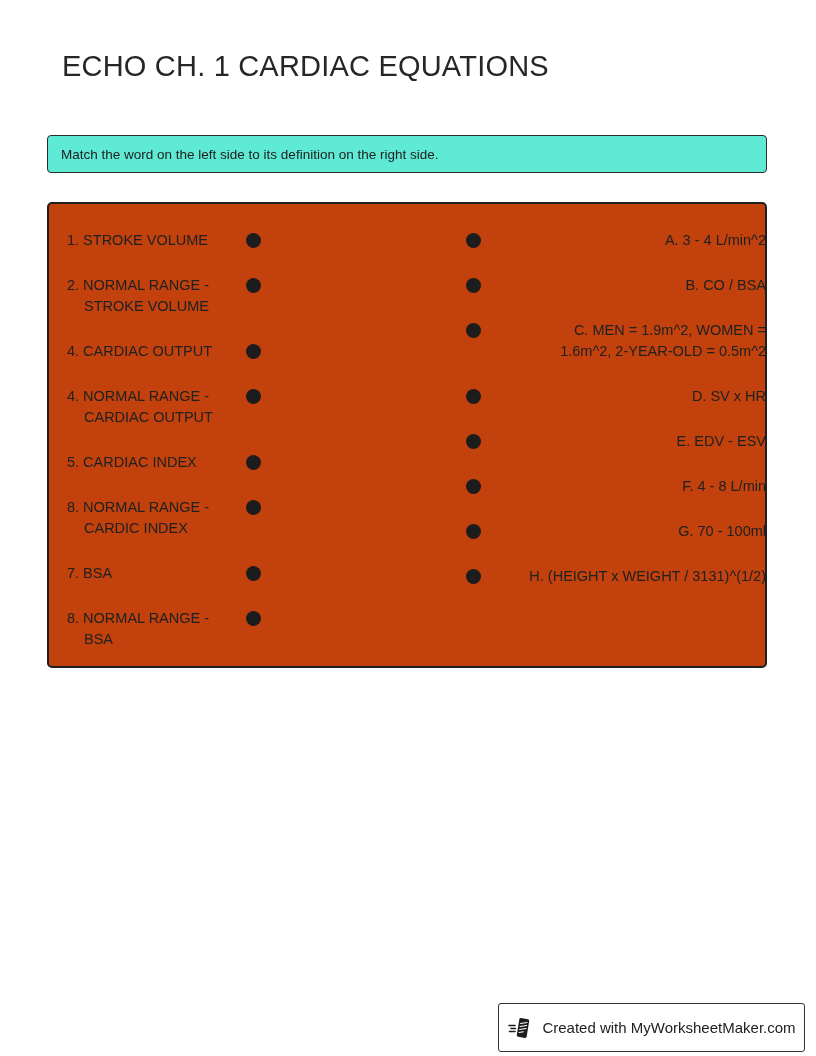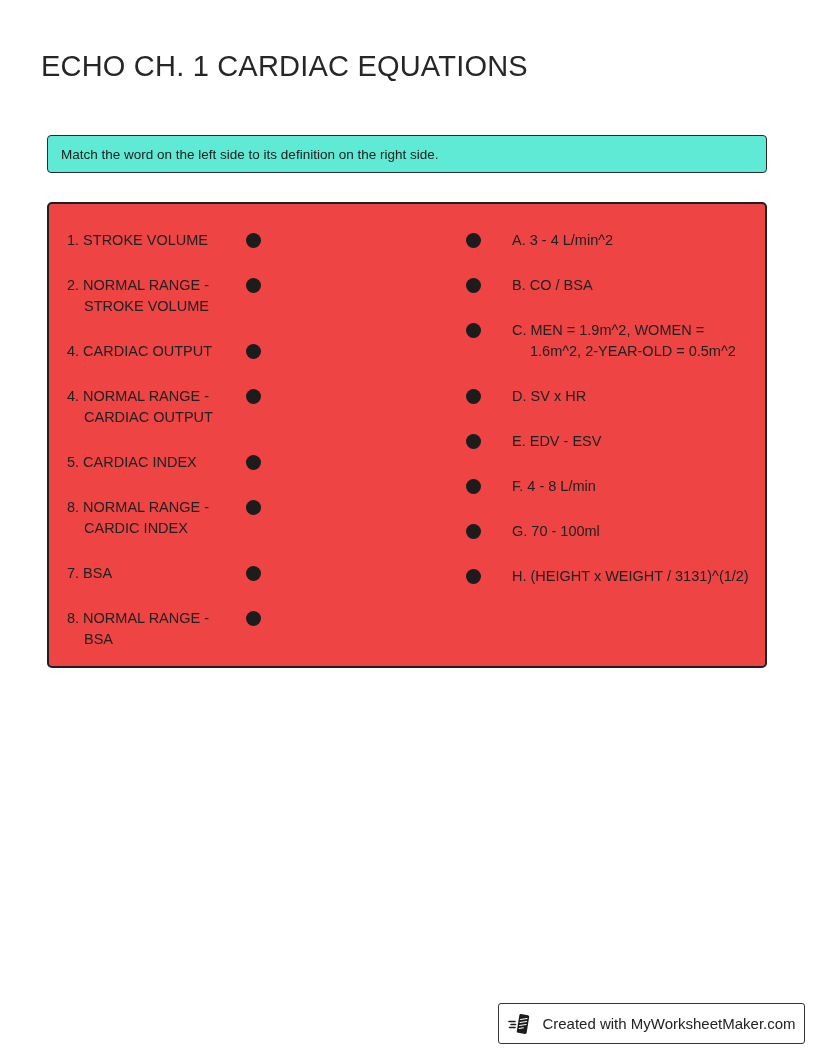--- a/index.html
+++ b/index.html
@@ -7,21 +7,21 @@
   body {
     position: relative;
     background: #ffffff;
     font-family: "Liberation Sans", "DejaVu Sans", sans-serif;
     color: #212121;
     overflow: hidden;
   }
 
   .page-title {
     position: absolute;
-    left: 41px;
+    left: 62px;
     top: 50px;
     font-size: 29px;
     font-weight: 400;
     letter-spacing: 0.2px;
     color: #262626;
     white-space: nowrap;
   }
 
   .instruction-box {
     position: absolute;
@@ -40,26 +40,26 @@
   }
 
   .match-box {
     position: absolute;
     left: 47px;
     top: 202px;
     width: 720px;
     height: 466px;
     border: 2px solid #1f1f1f;
     border-radius: 5px;
-    background: #ef4444;
+    background: #c2410c;
   }
 
   .match-col { position: absolute; top: 26px; }
   .left-col  { left: 18px;  width: 260px; }
-  .right-col { left: 417px; width: 300px; }
+  .right-col { left: 417px; width: 300px; text-align: right; }
 
   .m-item {
     position: relative;
     margin-bottom: 24px;
     min-height: 21px;
   }
 
   .m-text {
     font-size: 14.5px;
     line-height: 21px;
@@ -84,21 +84,21 @@
     cursor: pointer;
   }
   .left-col  .dot { left: 179px; }
   .right-col .dot { left: 0; }
 
   .footer-box {
     position: absolute;
     left: 498px;
     top: 1003px;
     width: 307px;
-    height: 41px;
+    height: 49px;
     border: 1.5px solid #333333;
     border-radius: 3px;
     display: flex;
     align-items: center;
     justify-content: center;
     gap: 9px;
     background: #ffffff;
   }
   .footer-box .credit-text {
     font-size: 15px;

